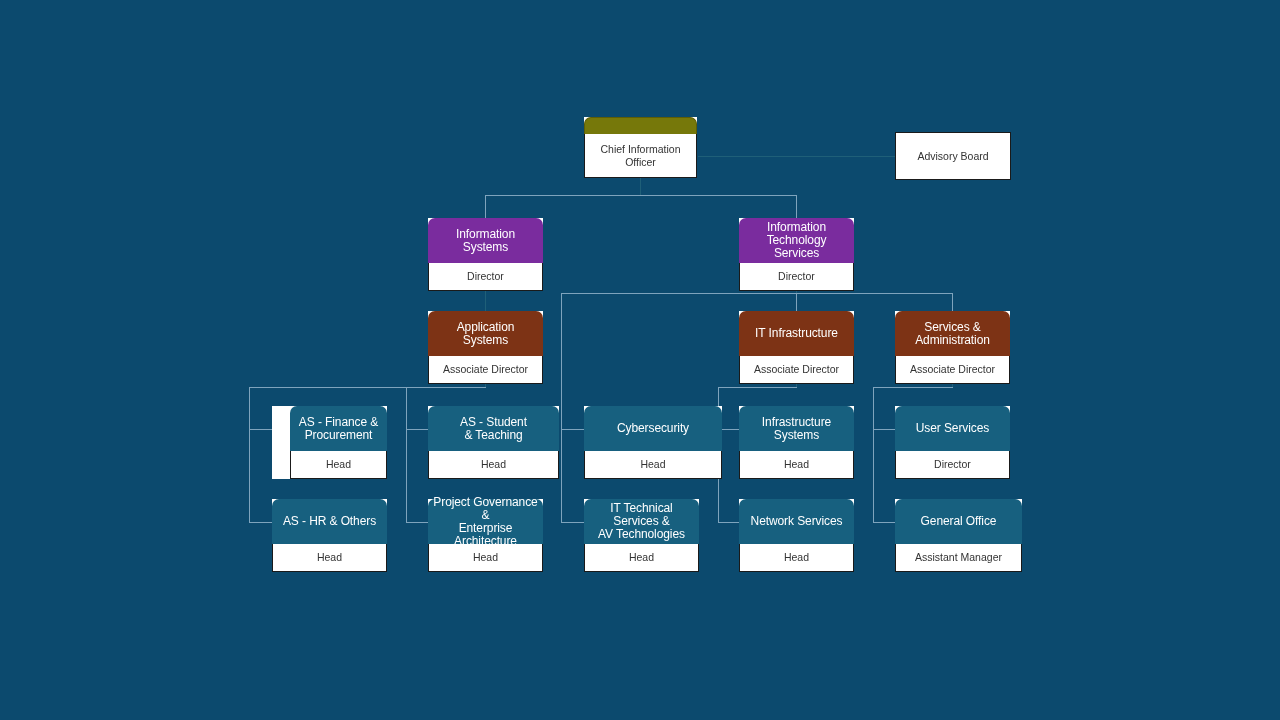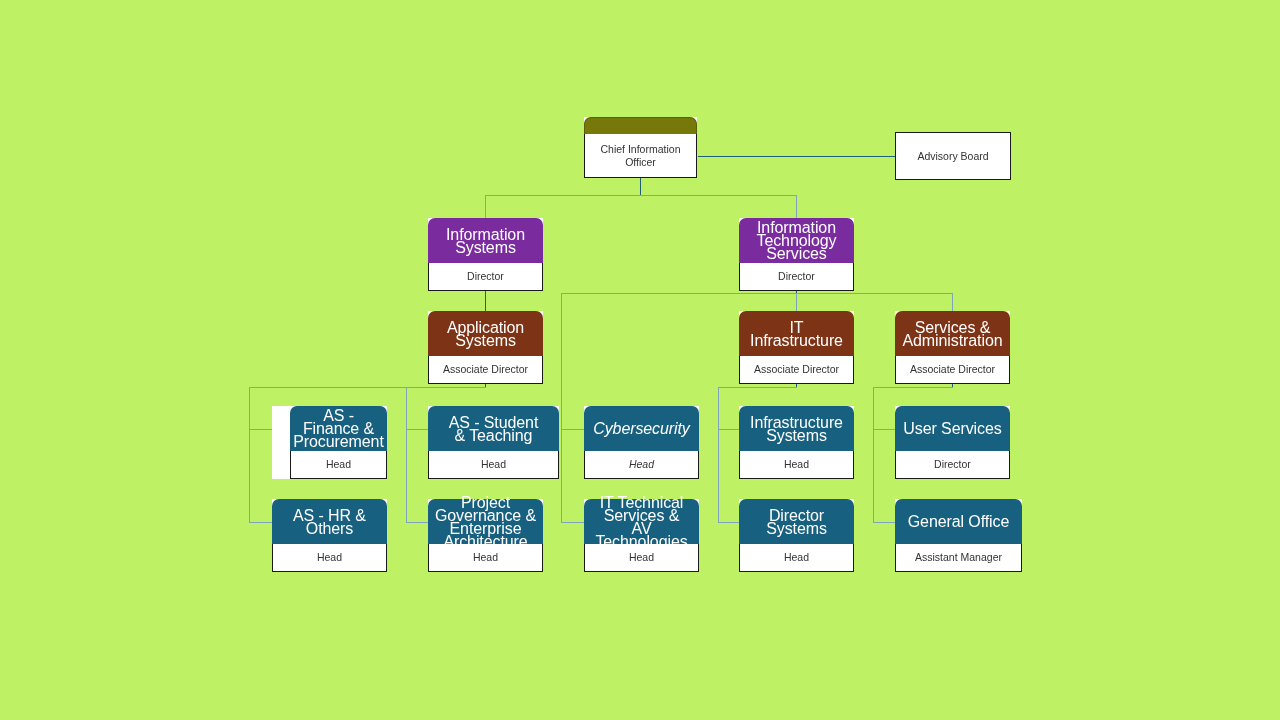--- a/index.html
+++ b/index.html
@@ -11,21 +11,21 @@
   body {
     width: 1280px;
     height: 720px;
     font-family: "Liberation Sans", sans-serif;
     overflow: hidden;
   }
   #chart-canvas {
     position: relative;
     width: 1280px;
     height: 720px;
-    background: #bef264;
+    background: #0c4a6e;
   }
 
   
   .conn {
     position: absolute;
     background: #7fa4bd;
   }
   .conn.dark {
     background: #1f5f78;
   }
@@ -37,21 +37,21 @@
     position: absolute;
     box-sizing: border-box;
     background: #ffffff;
   }
   .node .hdr {
     box-sizing: border-box;
     width: 100%;
     height: 45px;
     border-radius: 7px 7px 0 0;
     color: #ffffff;
-    font-size: 16px;
+    font-size: 12px;
     line-height: 13px;
     display: flex;
     align-items: center;
     justify-content: center;
     text-align: center;
     padding: 0 4px;
     letter-spacing: -0.1px;
   }
   .node .body {
     box-sizing: border-box;
@@ -238,21 +238,21 @@
   <div class="node" style="left:428px; top:499px; width:115px;">
     <div class="hdr teal">
       <span>
         <span class="hdr-line">Project Governance &amp;</span>
         <span class="hdr-line">Enterprise Architecture</span>
       </span>
     </div>
     <div class="body">Head</div>
   </div>
 
-  <div class="node" style="left:584px; top:406px; width:115px;font-style:italic;">
+  <div class="node" style="left:584px; top:406px; width:138px;">
     <div class="hdr teal">
       <span>
         <span class="hdr-line">Cybersecurity</span>
       </span>
     </div>
     <div class="body">Head</div>
   </div>
 
   <div class="node" style="left:584px; top:499px; width:115px;">
     <div class="hdr teal">
@@ -271,21 +271,21 @@
         <span class="hdr-line">Infrastructure</span>
         <span class="hdr-line">Systems</span>
       </span>
     </div>
     <div class="body">Head</div>
   </div>
 
   <div class="node" style="left:739px; top:499px; width:115px;">
     <div class="hdr teal">
       <span>
-        <span class="hdr-line">Director Systems</span>
+        <span class="hdr-line">Network Services</span>
       </span>
     </div>
     <div class="body">Head</div>
   </div>
 
   <div class="node" style="left:895px; top:406px; width:115px;">
     <div class="hdr teal">
       <span>
         <span class="hdr-line">User Services</span>
       </span>

